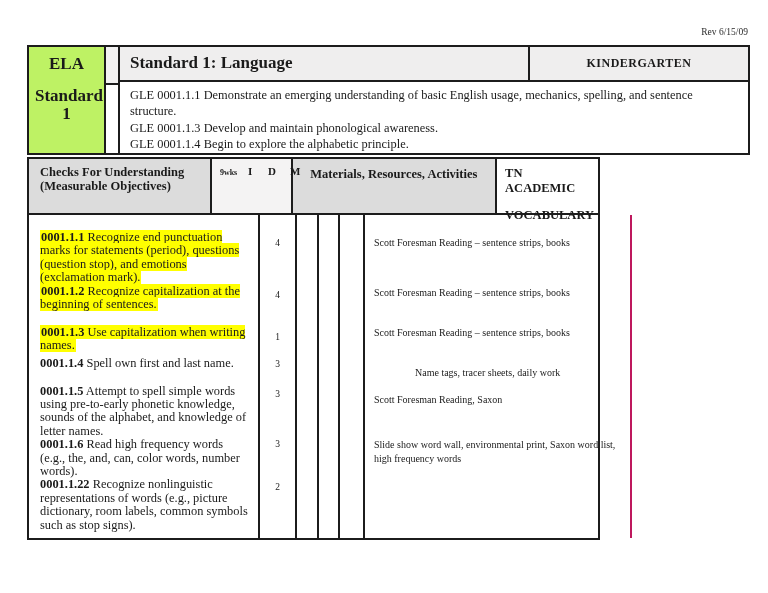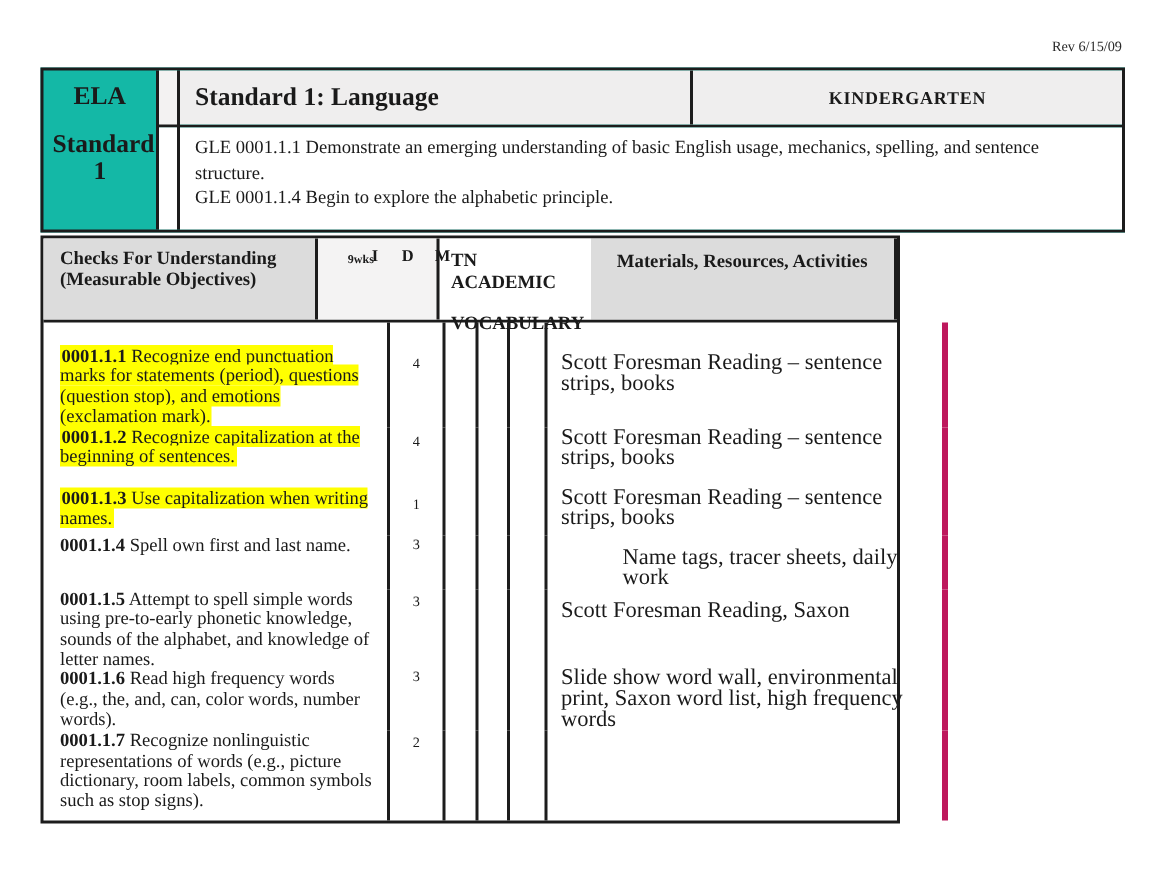--- a/index.html
+++ b/index.html
@@ -7,66 +7,66 @@
     width:768px;height:593px;background:#ffffff;position:relative;overflow:hidden;
     font-family:"Liberation Serif","DejaVu Serif",serif;color:#1a1a1a;
     -webkit-font-smoothing:antialiased;
   }
   .rev{
     position:absolute;top:27px;right:20px;font-size:9.5px;color:#2a2a2a;
   }
   
   .title-table{
     position:absolute;left:27px;top:45px;width:723px;height:110px;
-    border:2px solid #1c1c1c;box-sizing:border-box;display:flex;background:#14b8a6;
+    border:2px solid #1c1c1c;box-sizing:border-box;display:flex;background:#bef264;
   }
   .ela-cell{width:77px;border-right:2px solid #1c1c1c;box-sizing:border-box;
     text-align:center;padding-top:7px;}
   .ela-cell .ela{font-weight:bold;font-size:17px;margin-bottom:13px;}
   .ela-cell .stdnum{font-weight:bold;font-size:17px;line-height:18px;padding:0 6px;}
   .gap-col{width:12px;display:flex;flex-direction:column;}
   .gap-col .g1{height:38px;border-bottom:2px solid #1c1c1c;box-sizing:border-box;background:#f3f2f2;}
   .gap-col .g2{flex:1;background:#fff;}
   .title-main{flex:1;border-left:2px solid #1c1c1c;box-sizing:border-box;display:flex;flex-direction:column;}
   .title-row1{height:38px;border-bottom:2px solid #1c1c1c;box-sizing:border-box;display:flex;}
-  .std-title-cell{width:342px;border-right:2px solid #1c1c1c;box-sizing:border-box;
+  .std-title-cell{width:410px;border-right:2px solid #1c1c1c;box-sizing:border-box;
     background:#efeeee;display:flex;align-items:center;padding-left:10px;
     font-weight:bold;font-size:17px;}
   .grade-cell{flex:1;background:#efeeee;display:flex;align-items:center;justify-content:center;
     font-weight:bold;font-size:12px;letter-spacing:0.5px;}
   .gle-cell{flex:1;background:#fff;padding:5px 8px 0 10px;}
   .gle-line{font-size:12.4px;line-height:16.6px;}
   .gle-line b{font-weight:normal;}
   
   .main-table{
     position:absolute;left:27px;top:157px;width:573px;
     border:2px solid #1c1c1c;box-sizing:border-box;background:#fff;
   }
   .thead{display:flex;height:54px;border-bottom:2px solid #1c1c1c;box-sizing:content-box;}
   .th{box-sizing:border-box;}
   .th-checks{width:231px;border-right:2px solid #1c1c1c;background:#dcdcdc;
     font-weight:bold;font-size:12.5px;line-height:13.5px;padding:7px 14px 0 11px;}
   .th-9wks{width:105px;border-right:2px solid #1c1c1c;background:#f4f3f3;position:relative;}
-  .th-9wks .lbl-9wks{position:absolute;left:20px;top:9px;font-size:8px;font-weight:bold;}
+  .th-9wks .lbl-9wks{position:absolute;left:8px;top:9px;font-size:8px;font-weight:bold;}
   .th-9wks .lbl-i{position:absolute;left:36px;top:6px;font-size:11px;font-weight:bold;}
   .th-9wks .lbl-d{position:absolute;left:56px;top:6px;font-size:11px;font-weight:bold;}
   .th-9wks .lbl-m{position:absolute;left:78px;top:6px;font-size:11px;font-weight:bold;}
   .th-materials{width:267px;border-right:2px solid #1c1c1c;background:#dcdcdc;
     font-weight:bold;font-size:12.5px;text-align:center;padding-top:8px;}
   .th-vocab{flex:1;background:#fff;font-weight:bold;font-size:12.5px;padding:7px 4px 0 8px;}
   .th-vocab .v2{margin-top:12px;}
   
   .tbody{display:grid;grid-template-columns:231px 37px 22px 21px 25px 267px auto;}
   .row{display:contents;}
   .cell{box-sizing:border-box;}
   .c-checks{border-right:2px solid #1c1c1c;padding:0 8px 0 11px;
     font-size:12.4px;line-height:13.4px;}
   .c-n{border-right:2px solid #1c1c1c;text-align:center;font-size:9.5px;padding-top:4px;}
   .c-i,.c-d,.c-m{border-right:2px solid #1c1c1c;}
-  .c-mat{border-right:4px solid #be185d;padding:0 10px 0 9px;font-size:15px;line-height:13.6px;}
+  .c-mat{border-right:2px solid #be185d;padding:0 10px 0 9px;font-size:10px;line-height:13.6px;}
   .c-voc{}
   .objtext b{font-weight:bold;}
   .hl{background:#ffff00;padding:0 1px;}
   
   .row:nth-child(1) .c-checks{padding-top:16px;min-height:63px;}
   .row:nth-child(1) .c-n{padding-top:23px;}
   .row:nth-child(1) .c-mat{padding-top:21px;}
   .row:nth-child(2) .c-checks{min-height:41px;}
   .row:nth-child(2) .c-n{padding-top:5px;}
   .row:nth-child(2) .c-mat{padding-top:1px;}
@@ -97,40 +97,41 @@
   </div>
   <div class="title-main">
     <div class="title-row1">
       <div class="std-title-cell">Standard 1: Language</div>
       <div class="grade-cell">KINDERGARTEN</div>
     </div>
     <div class="gle-cell">
   <div class="gle-line"><b>GLE 0001.1.1</b> <span>Demonstrate an emerging understanding of basic English usage, mechanics, spelling, and sentence structure.</span></div>
 
 
+  <div class="gle-line"><b>GLE 0001.1.3</b> <span>Develop and maintain phonological awareness.</span></div>
 
   <div class="gle-line"><b>GLE 0001.1.4</b> <span>Begin to explore the alphabetic principle.</span></div>
 </div>
   </div>
 </div>
 
 <div class="main-table">
   <div class="thead">
     <div class="th th-checks">Checks For Understanding (Measurable Objectives)</div>
     <div class="th th-9wks">
       <span class="lbl-9wks">9wks</span>
       <span class="lbl-i">I</span>
       <span class="lbl-d">D</span>
       <span class="lbl-m">M</span>
     </div>
+    <div class="th th-materials">Materials, Resources, Activities</div>
     <div class="th th-vocab">
       <div class="v1">TN ACADEMIC</div>
       <div class="v2">VOCABULARY</div>
     </div>
-    <div class="th th-materials">Materials, Resources, Activities</div>
   </div>
   <div class="tbody" id="objectives-body">
   <div class="row">
     <div class="cell c-checks"><span class="objtext hl"><b>0001.1.1</b> <span>Recognize end punctuation marks for statements (period), questions (question stop), and emotions (exclamation mark).</span></span></div>
     <div class="cell c-n"><span>4</span></div>
     <div class="cell c-i"></div>
     <div class="cell c-d"></div>
     <div class="cell c-m"></div>
     <div class="cell c-mat"><span>Scott Foresman Reading – sentence strips, books</span></div>
     <div class="cell c-voc"></div>
@@ -180,21 +181,21 @@
     <div class="cell c-checks"><span class="objtext"><b>0001.1.6</b> <span>Read high frequency words (e.g., the, and, can, color words, number words).</span></span></div>
     <div class="cell c-n"><span>3</span></div>
     <div class="cell c-i"></div>
     <div class="cell c-d"></div>
     <div class="cell c-m"></div>
     <div class="cell c-mat"><span>Slide show word wall, environmental print, Saxon word list, high frequency words</span></div>
     <div class="cell c-voc"></div>
   </div>
 
   <div class="row">
-    <div class="cell c-checks"><span class="objtext"><b>0001.1.7</b> <span>Recognize nonlinguistic representations of words (e.g., picture dictionary, room labels, common symbols such as stop signs).</span></span></div>
+    <div class="cell c-checks"><span class="objtext"><b>0001.1.22</b> <span>Recognize nonlinguistic representations of words (e.g., picture dictionary, room labels, common symbols such as stop signs).</span></span></div>
     <div class="cell c-n"><span>2</span></div>
     <div class="cell c-i"></div>
     <div class="cell c-d"></div>
     <div class="cell c-m"></div>
     <div class="cell c-mat"><span></span></div>
     <div class="cell c-voc"></div>
   </div>
 </div>
 </div>
 

